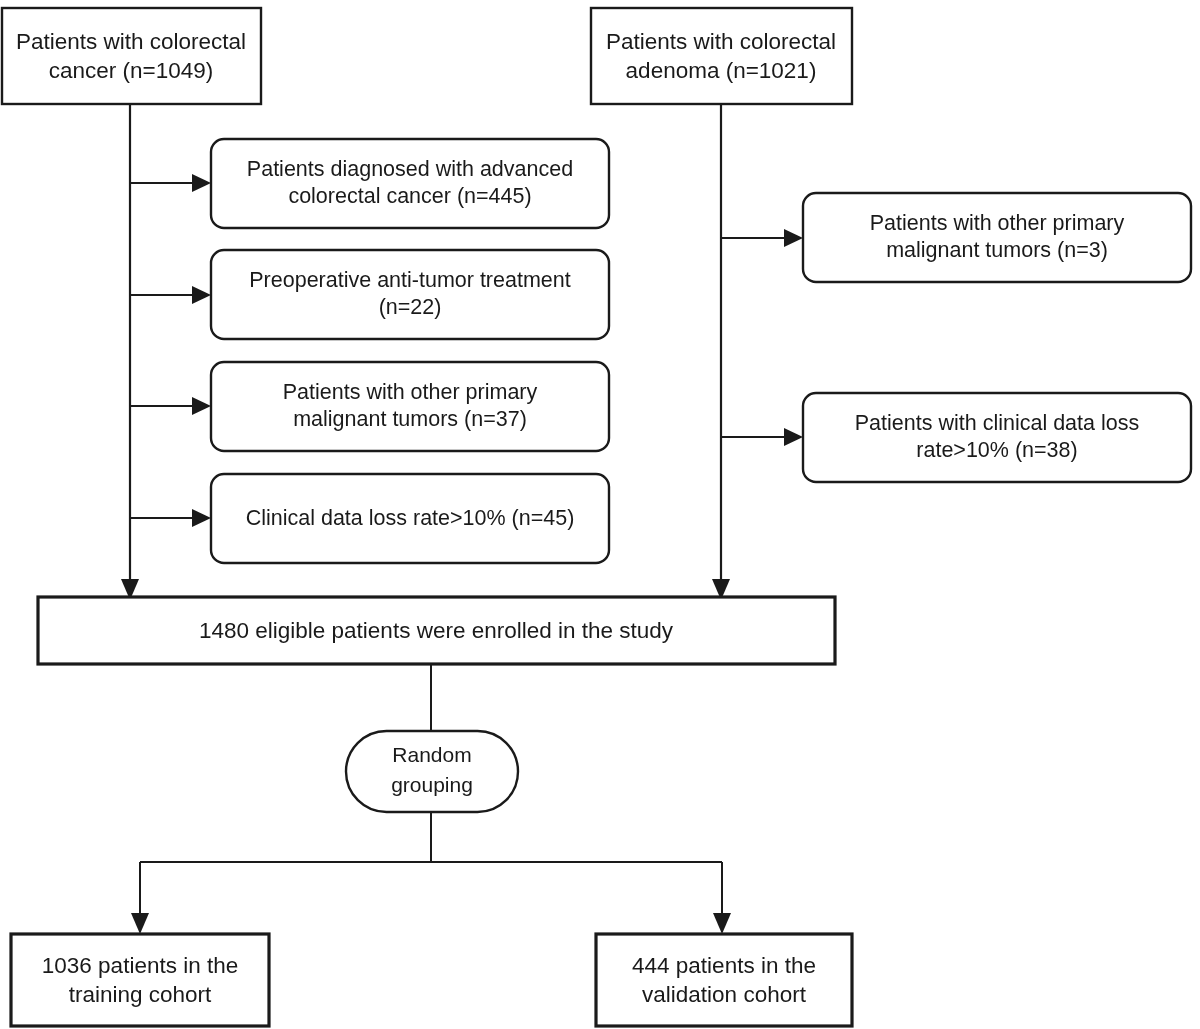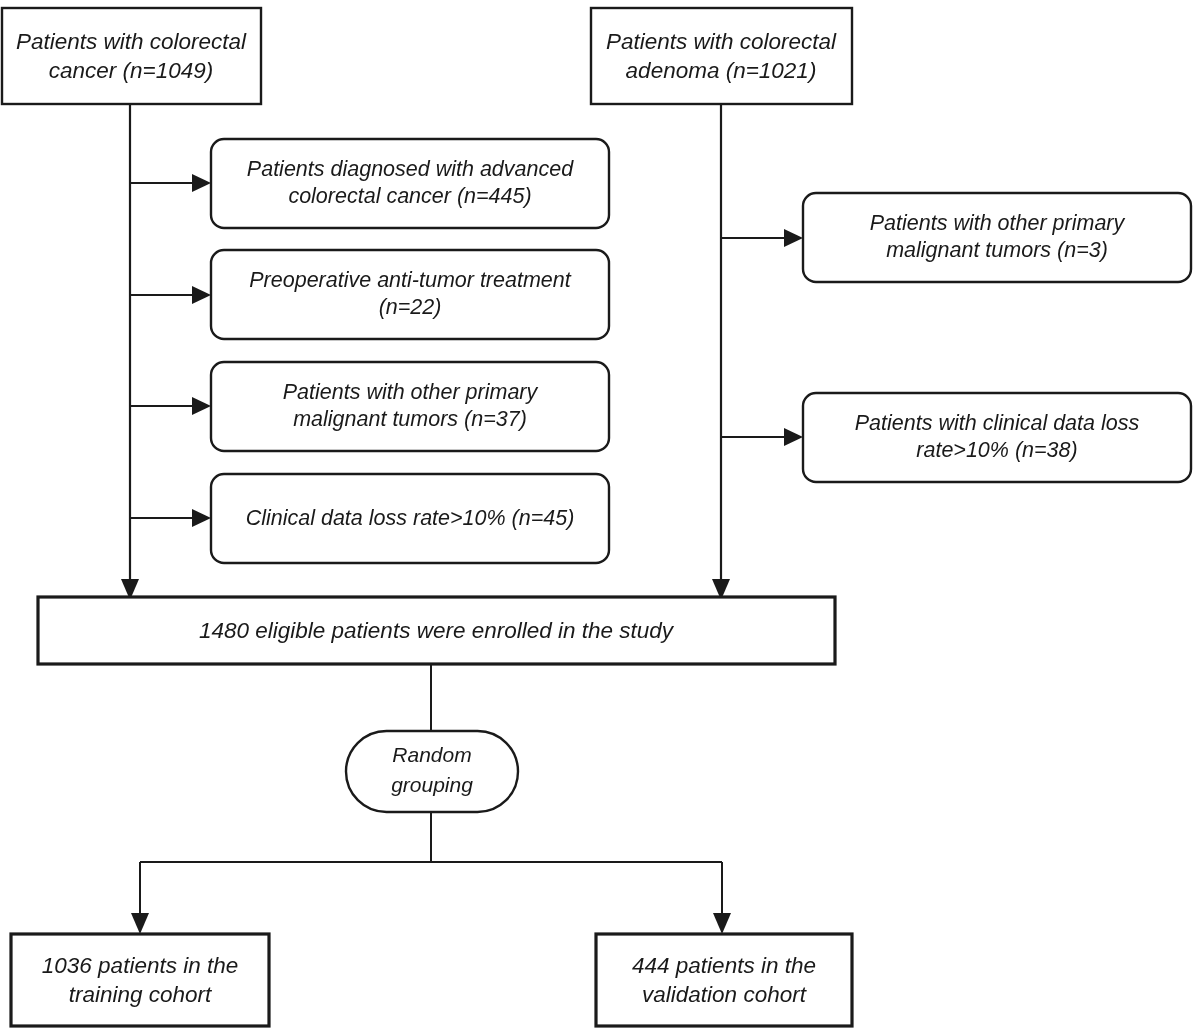--- a/index.html
+++ b/index.html
@@ -10,21 +10,20 @@
   body {
     width: 1200px;
     height: 1029px;
     font-family: "Liberation Sans", sans-serif;
     overflow: hidden;
   }
   #flowchart-root {
     position: relative;
     width: 1188px;
     height: 1029px;
-    font-style: italic;
   }
   svg.flow {
     display: block;
     width: 1200px;
     height: 1029px;
   }
   .node-rect {
     fill: #ffffff;
     stroke: #1a1a1a;
     stroke-width: 2.4;

